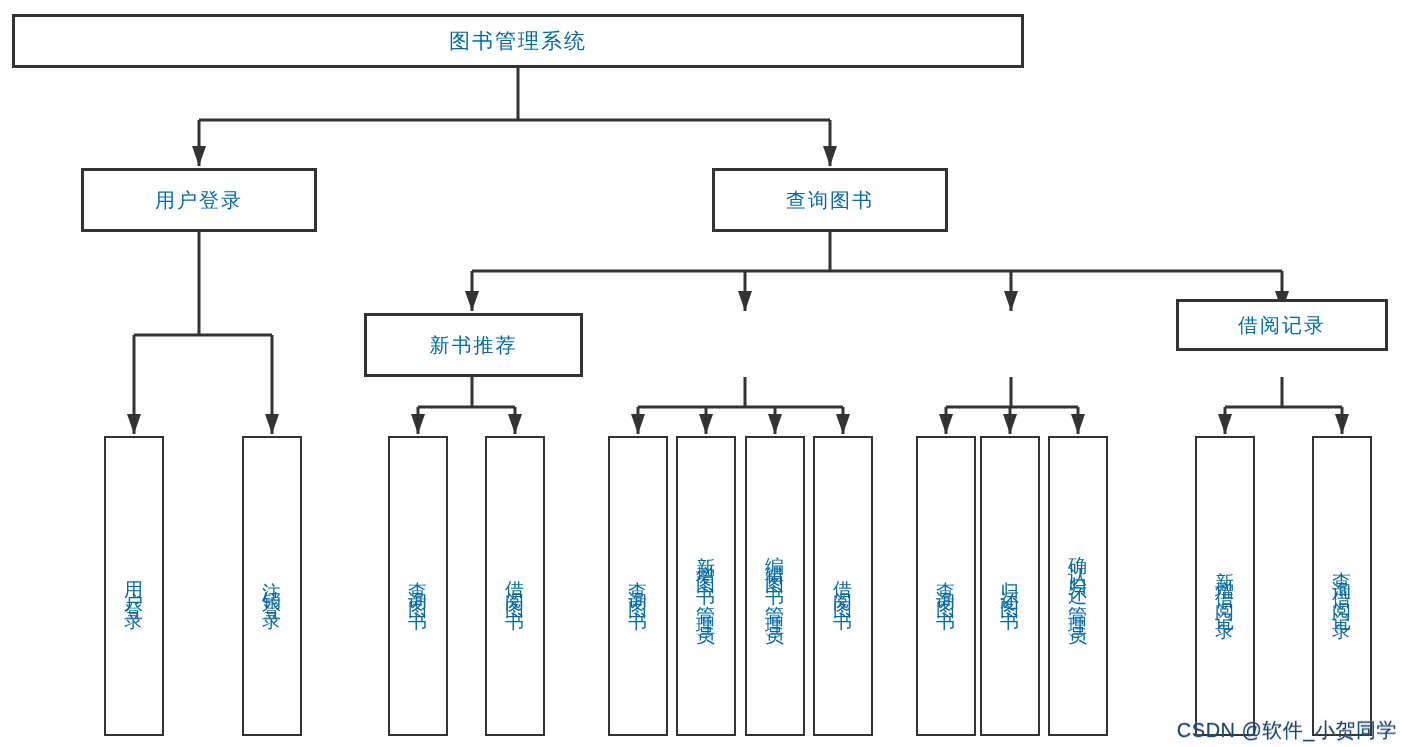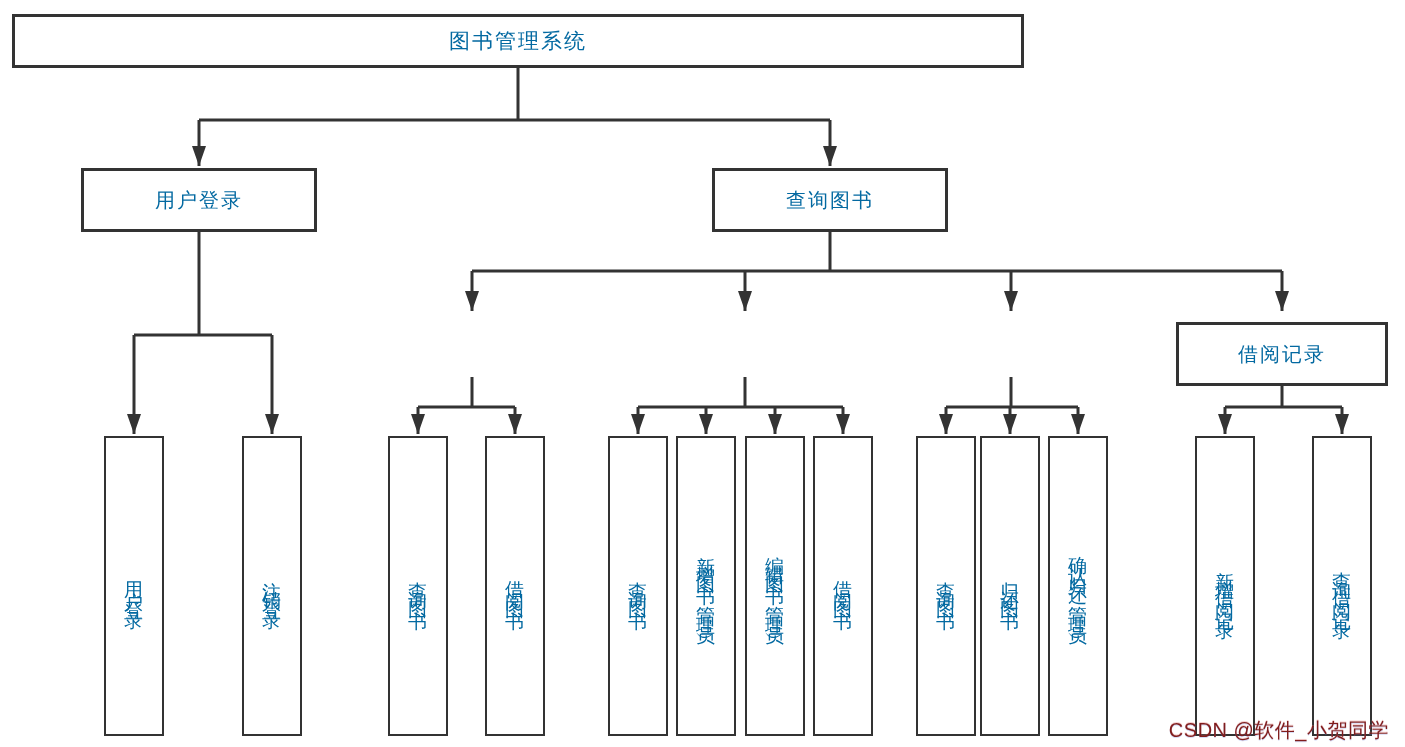--- a/index.html
+++ b/index.html
@@ -27,23 +27,23 @@
   .v{
     border-width:2.5px;
     font-size:19px;
     writing-mode:vertical-rl;
     text-orientation:mixed;
     letter-spacing:10px;
     line-height:1;
   }
   #watermark{
     position:absolute;
-    right:16px;bottom:3px;
+    right:8px;bottom:3px;
     font-size:20px;
-    color:#7f1d1d;
+    color:#0c4a6e;
     letter-spacing:0.5px;
     text-shadow:0 -1px 0 rgba(225,120,120,0.35), 0 1px 0 rgba(120,140,225,0.30);
     white-space:nowrap;
   }
 </style>
 </head>
 <body>
 
 <div id="stage">
 
@@ -88,21 +88,22 @@
       <path d="M1225 407 V434" marker-end="url(#ah)"></path>
       <path d="M1342 407 V434" marker-end="url(#ah)"></path>
     </g>
   </svg>
 
   <div class="box h root" style="left:12px;top:14px;width:1012px;height:54px">图书管理系统</div>
 
   <div class="box h" style="left:81px;top:168px;width:236px;height:64px">用户登录</div>
   <div class="box h" style="left:712px;top:168px;width:236px;height:64px">查询图书</div>
 
-  <div class="box h" style="left:1176px;top:322px;width:212px;height:64px">借阅记录</div>
+  <div class="box h" style="left:364px;top:313px;width:219px;height:64px">新书推荐</div>
+  <div class="box h" style="left:1176px;top:299px;width:212px;height:52px">借阅记录</div>
 
   <div class="box v" style="left:104px;top:436px;width:60px;height:300px">用户登录</div>
   <div class="box v" style="left:242px;top:436px;width:60px;height:300px">注销登录</div>
 
   <div class="box v" style="left:388px;top:436px;width:60px;height:300px">查询图书</div>
   <div class="box v" style="left:485px;top:436px;width:60px;height:300px">借阅图书</div>
 
   <div class="box v" style="left:608px;top:436px;width:60px;height:300px">查询图书</div>
   <div class="box v" style="left:676px;top:436px;width:60px;height:300px">新增图书（管理员）</div>
   <div class="box v" style="left:745px;top:436px;width:60px;height:300px">编辑图书（管理员）</div>

